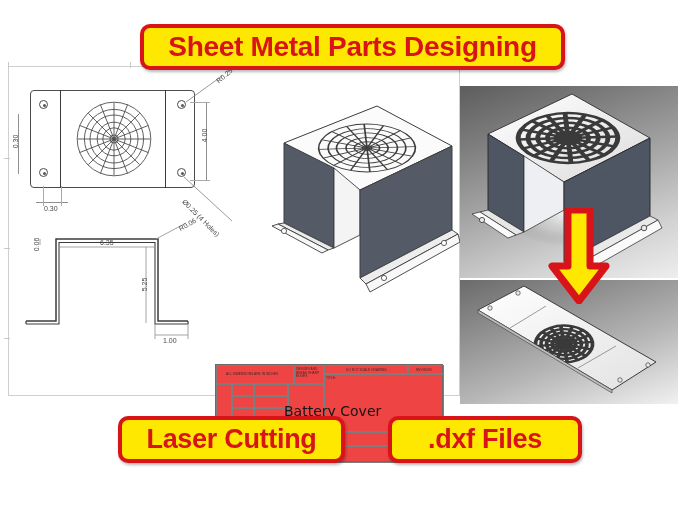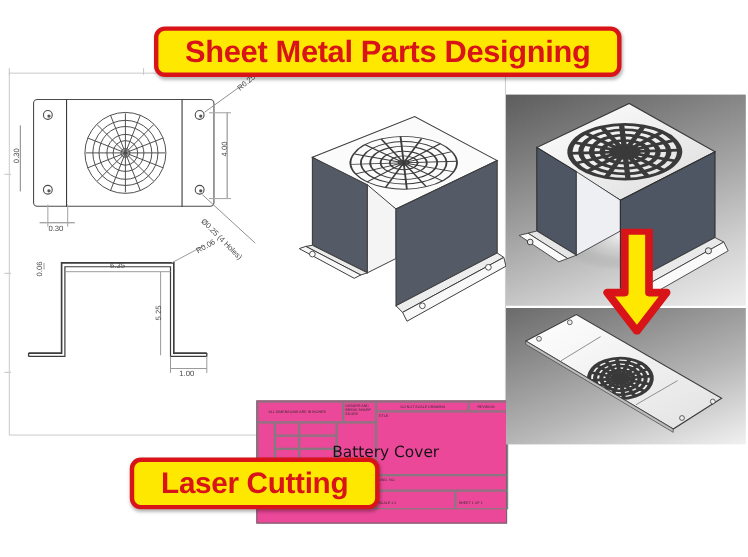--- a/index.html
+++ b/index.html
@@ -53,22 +53,22 @@
   
   .grille{position:absolute;}
 
   
   #sectionview{position:absolute;left:18px;top:165px;width:185px;height:130px;}
 
   
   #isoview{position:absolute;left:272px;top:40px;width:190px;height:215px;}
 
   
-  #titleblock{position:absolute;left:233px;top:306px;width:228px;height:112px;
-     border:1px solid #6a6a6a;box-sizing:border-box;background:#ec4899;font-size:3.3px;color:#2b2b2b;}
+  #titleblock{position:absolute;left:215px;top:306px;width:228px;height:98px;
+     border:1px solid #6a6a6a;box-sizing:border-box;background:#ef4444;font-size:3.3px;color:#2b2b2b;}
   #titleblock div.cell{position:absolute;box-sizing:border-box;border:0.7px solid #7d7d7d;overflow:hidden;}
   #titleblock .lbl{position:absolute;font-size:3.2px;color:#2f2f2f;letter-spacing:0.05px;white-space:nowrap;}
   #tb-partname{position:absolute;left:68px;top:38px;font-size:14px;color:#141414;
      font-family:"DejaVu Sans",sans-serif;white-space:nowrap;}
 
   
   .render{position:absolute;overflow:hidden;}
   #render-top{left:460px;top:86px;width:218px;height:192px;
      background:linear-gradient(160deg,#5d5d5d 0%,#7b7b7b 22%,#a8a8a8 52%,#d2d2d2 78%,#eeeeee 100%);}
   #render-bottom{left:460px;top:280px;width:218px;height:124px;
@@ -375,15 +375,16 @@
   <div id="flow-arrow">
     <svg width="62" height="96" viewBox="0 0 62 96">
       <polygon points="20,2 42,2 42,58 58,58 31,93 4,58 20,58" fill="#FFE800" stroke="#D81418" stroke-width="7" stroke-linejoin="round"></polygon>
     </svg>
   </div>
 
   <div class="banner" id="laser-banner">Laser Cutting</div>
 
   <div class="banner" id="title-banner">Sheet Metal Parts Designing</div>
 
+  <div class="banner" id="dxf-banner">.dxf Files</div>
 
 
 </div>
 
 </body></html>

